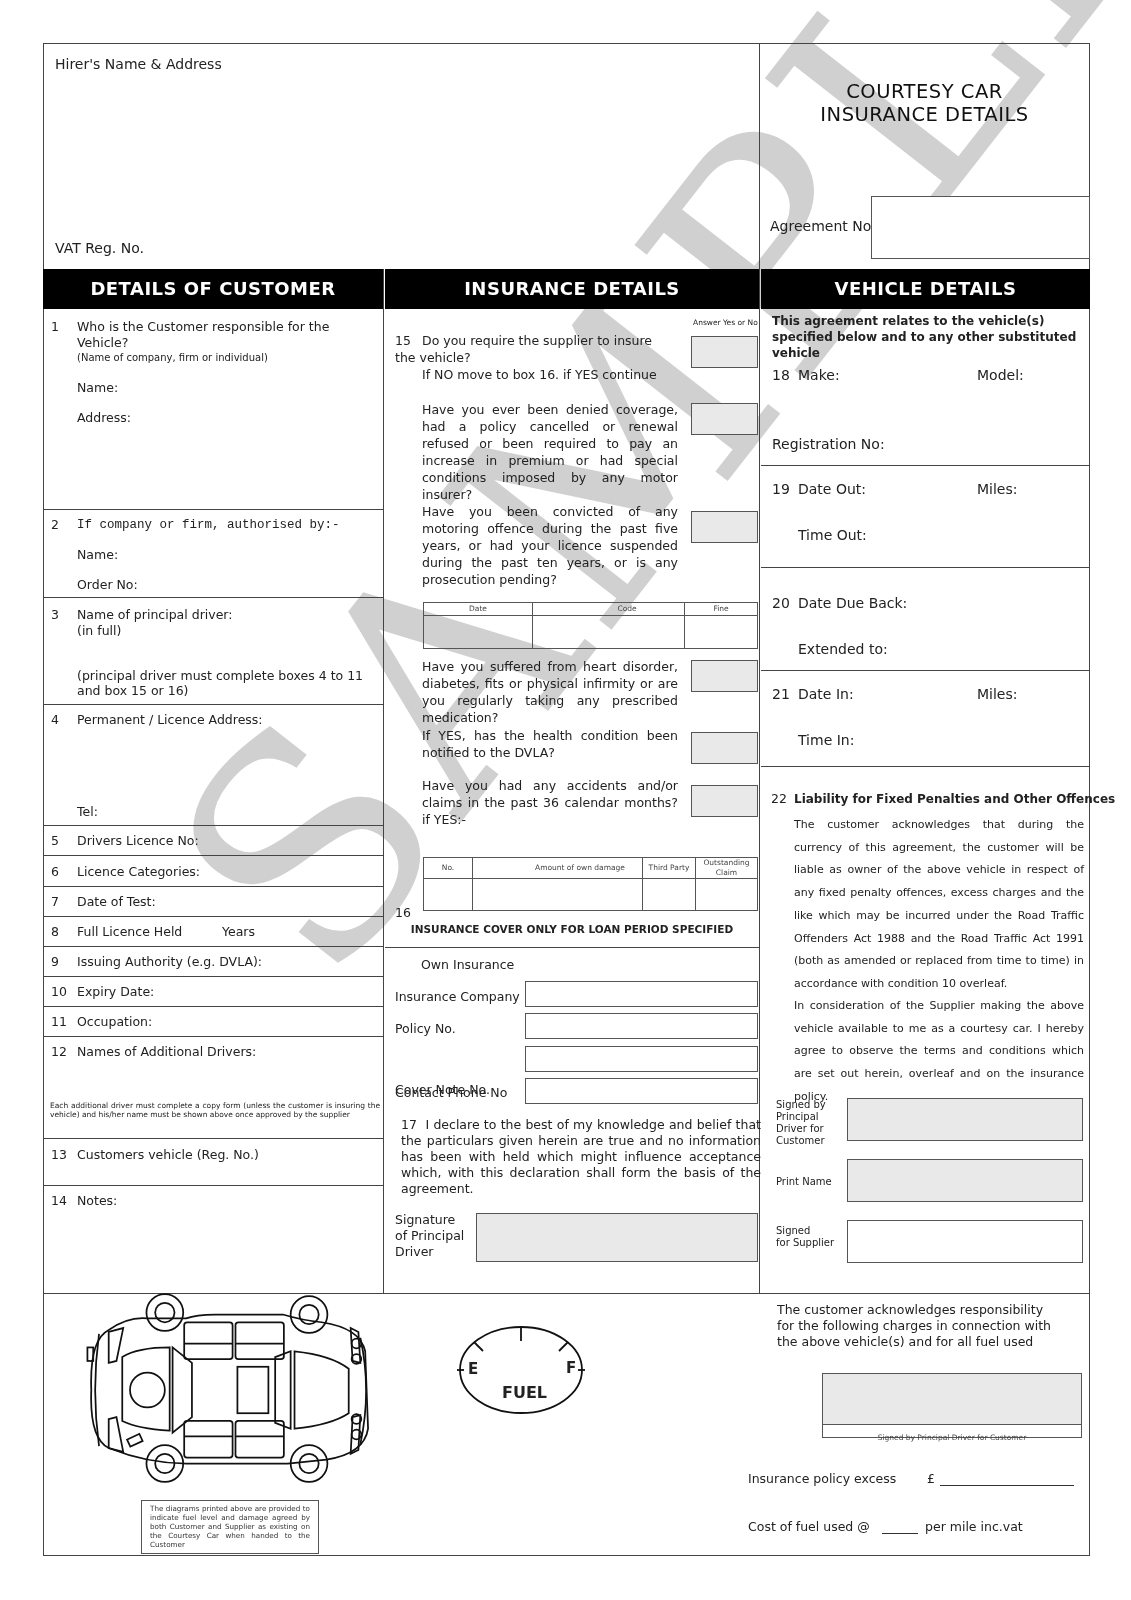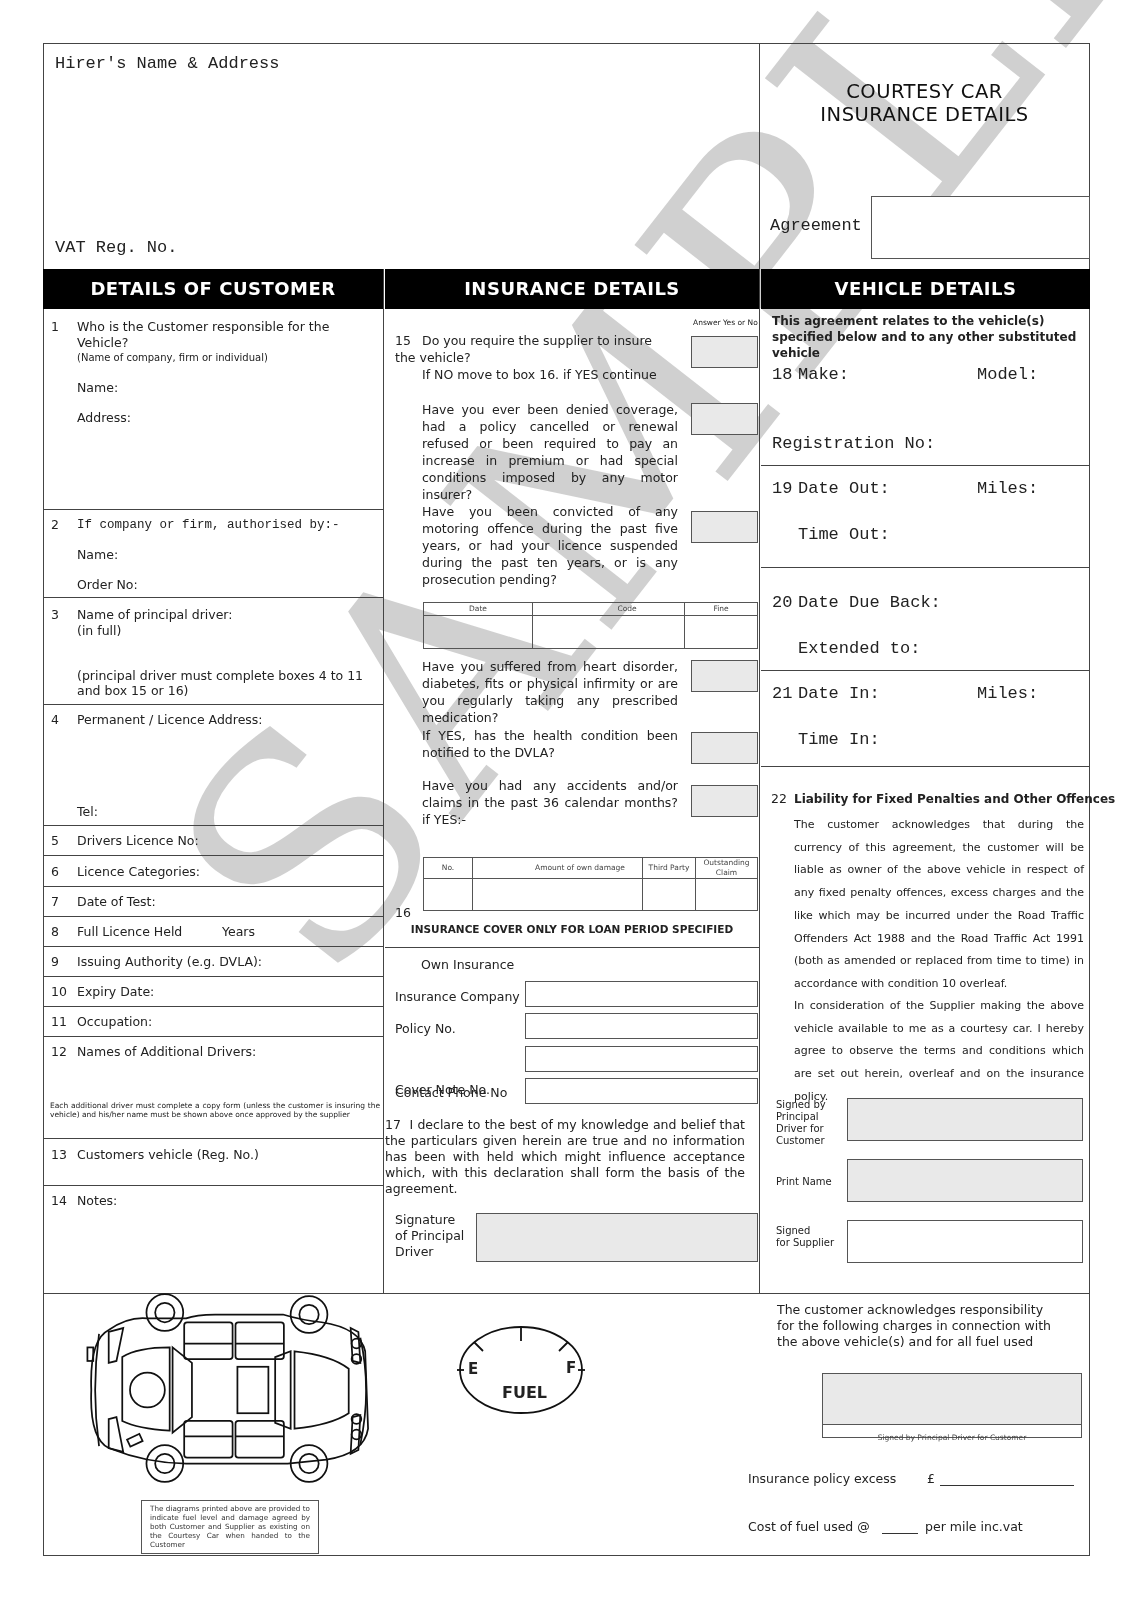--- a/index.html
+++ b/index.html
@@ -4,21 +4,21 @@
 <style>
   html, body { margin: 0; padding: 0; background: #ffffff; }
   body { width: 1131px; height: 1600px; position: relative; overflow: hidden;
          font-family: "DejaVu Sans", sans-serif; color: #222; }
   .abs { position: absolute; }
   .page { position: absolute; left: 43px; top: 43px; width: 1047px; height: 1513px;
           border: 1px solid #444; box-sizing: border-box; }
   .vline { position: absolute; width: 1px; background: #444; }
   .hline { position: absolute; height: 1px; background: #444; }
   .lbl { position: absolute; font-size: 12.5px; line-height: 16px; color: #222; white-space: nowrap; }
-  .lbl.sm { font-size: 17px; font-family: Liberation Mono, monospace; }
+  .lbl.sm { font-size: 14px; }
   .lbl.xs { font-size: 10px; line-height: 12px; }
   .lbl.xxs { font-size: 7.5px; line-height: 9px; }
   .num { position: absolute; font-size: 12.5px; line-height: 16px; color: #222; }
   .title { position: absolute; font-family: "DejaVu Sans", sans-serif; font-weight: normal;
            font-size: 19.5px; line-height: 23px; text-align: center; letter-spacing: 0.5px; color: #111; }
   .bar { position: absolute; top: 269px; height: 40px; background: #000; color: #fff;
          font-weight: bold; font-size: 18px; line-height: 40px; text-align: center; letter-spacing: 0.5px; }
   .box { position: absolute; border: 1px solid #555; box-sizing: border-box; background: #fff; }
   .box.grey { background: #e9e9e9; }
   .just { text-align: justify; white-space: normal; }
@@ -180,21 +180,21 @@
 
 <div class="lbl" style="left:395px; top:989px;">Insurance Company</div>
 <div class="box" style="left:525px; top:981px; width:233px; height:26px;"></div>
 <div class="lbl" style="left:395px; top:1021px;">Policy No.</div>
 <div class="box" style="left:525px; top:1013px; width:233px; height:26px;"></div>
 <div class="lbl" style="left:395px; top:1053px;margin-top:29px;">Cover Note No.</div>
 <div class="box" style="left:525px; top:1046px; width:233px; height:26px;"></div>
 <div class="lbl" style="left:395px; top:1085px;">Contact Phone No</div>
 <div class="box" style="left:525px; top:1078px; width:233px; height:26px;"></div>
 
-<div class="lbl just" style="left:385px; top:1117px; width:360px; white-space:normal; line-height:16px;">
+<div class="lbl just" style="left:401px; top:1117px; width:360px; white-space:normal; line-height:16px;">
   <span>17</span>&nbsp;
   <span>I declare to the best of my knowledge and belief that the particulars given herein are true and no information has been with held which might influence acceptance which, with this declaration shall form the basis of the agreement.</span>
 </div>
 
 <div class="lbl" style="left:395px; top:1212px;">
   <div>Signature</div>
   <div>of Principal</div>
   <div>Driver</div>
 </div>
 <div class="box grey" style="left:476px; top:1213px; width:282px; height:49px;"></div>

